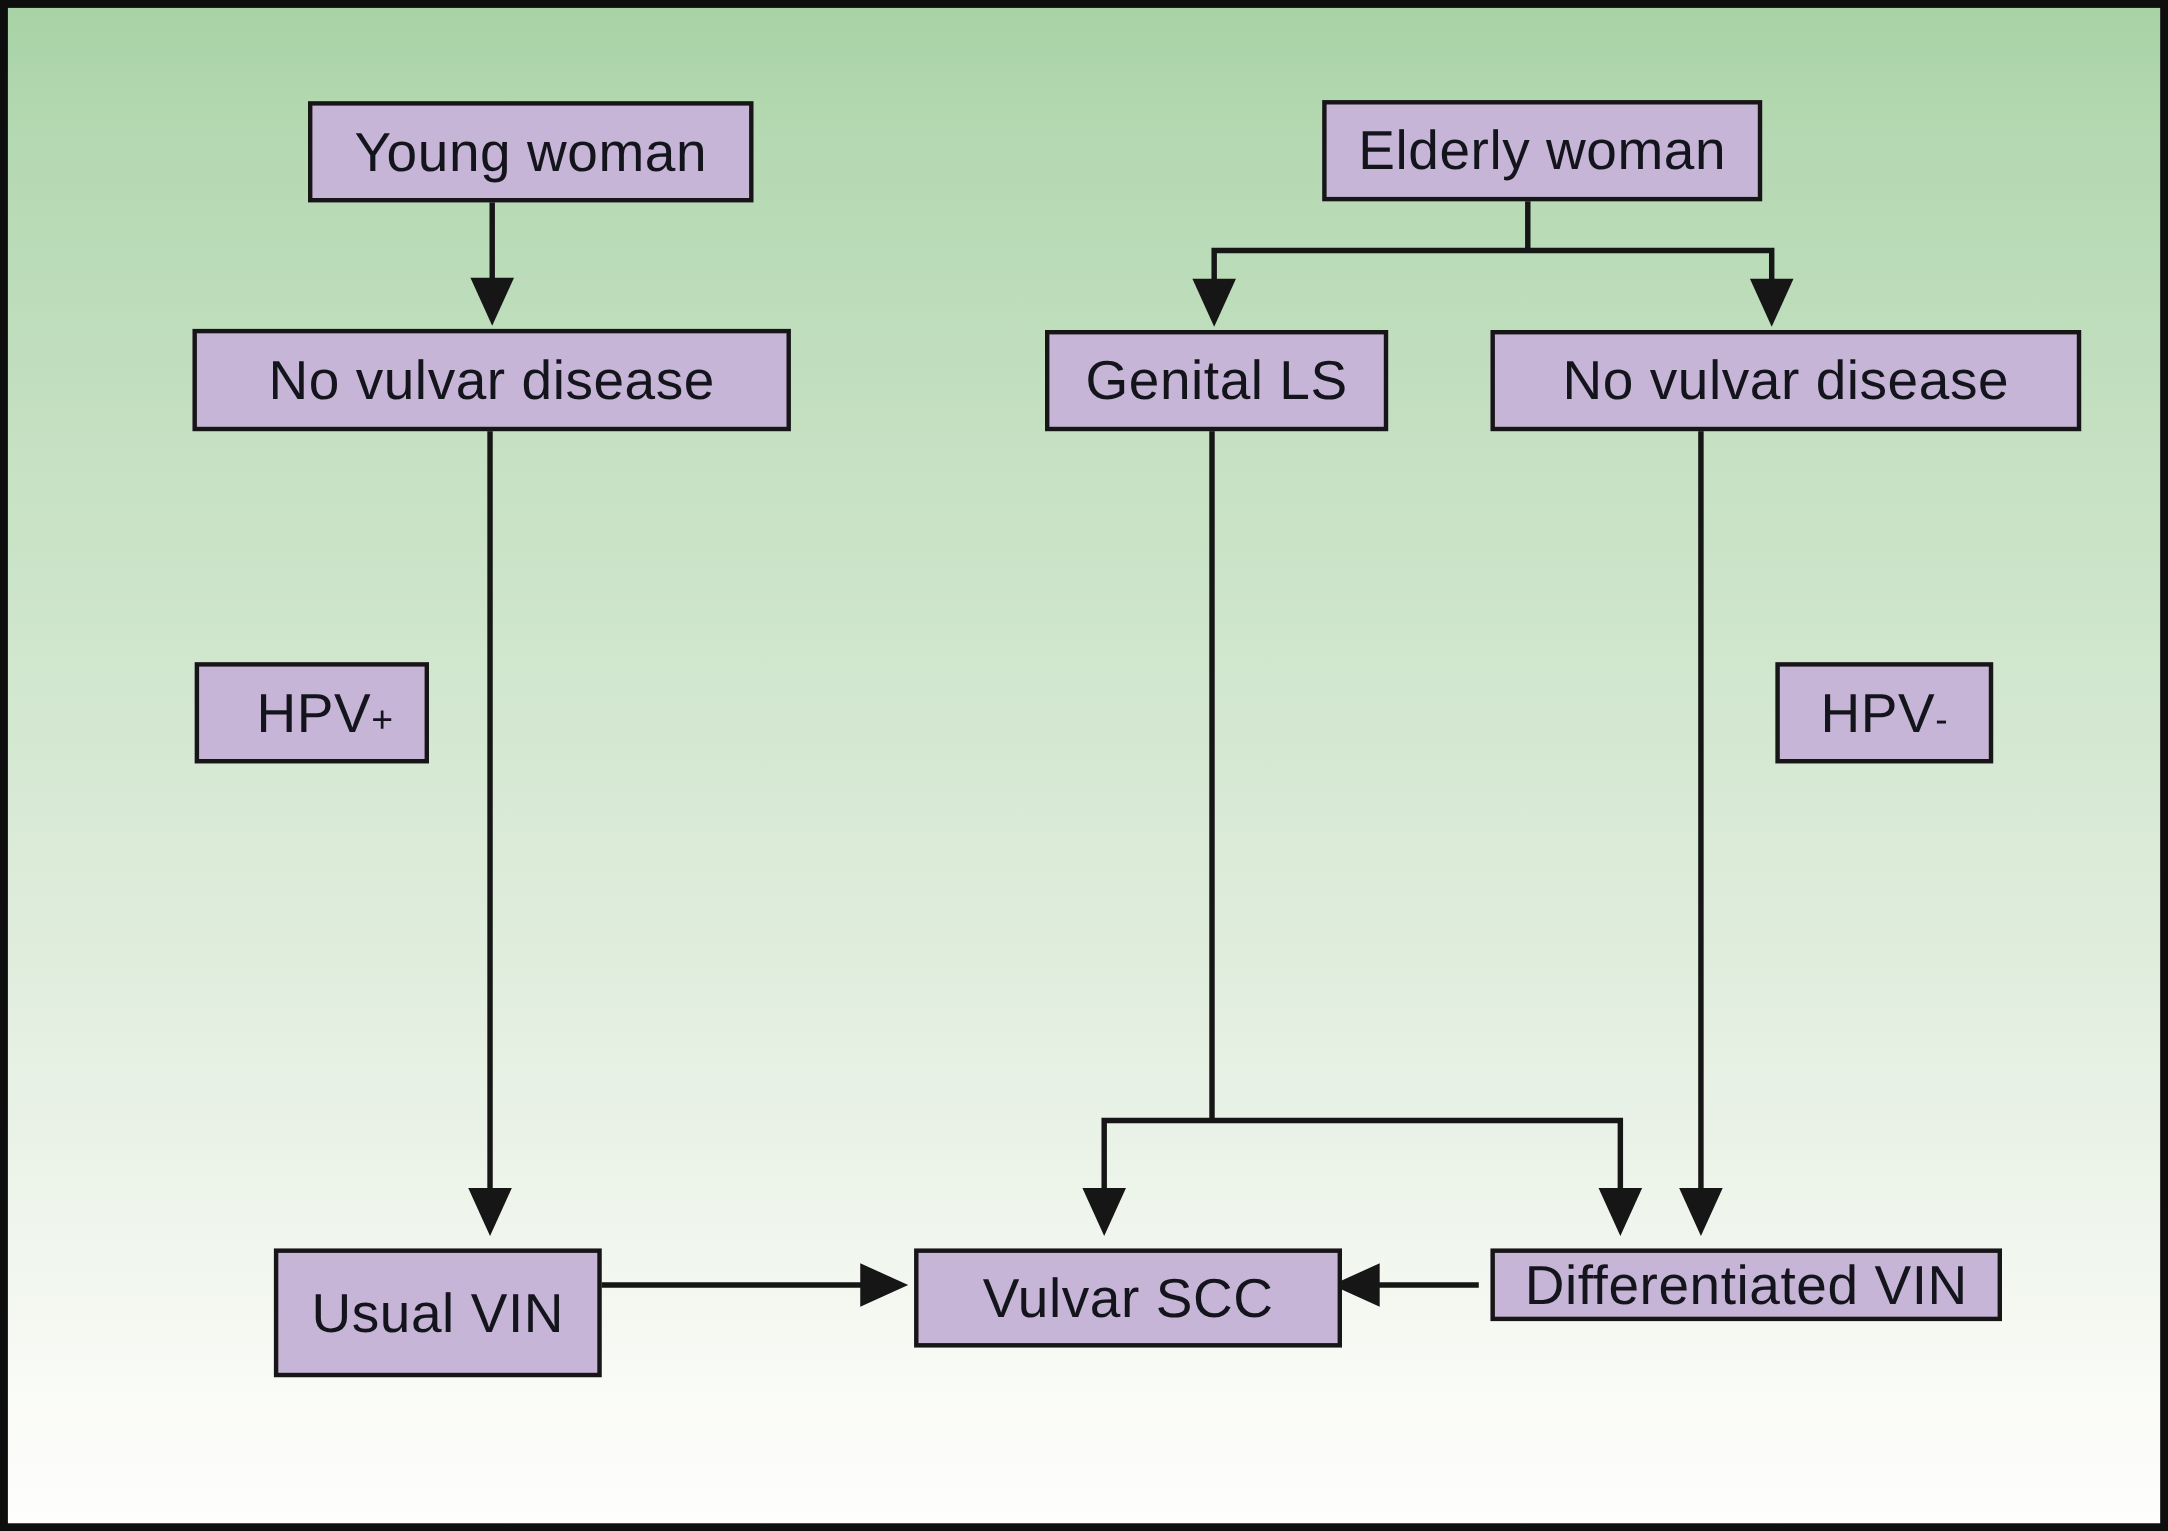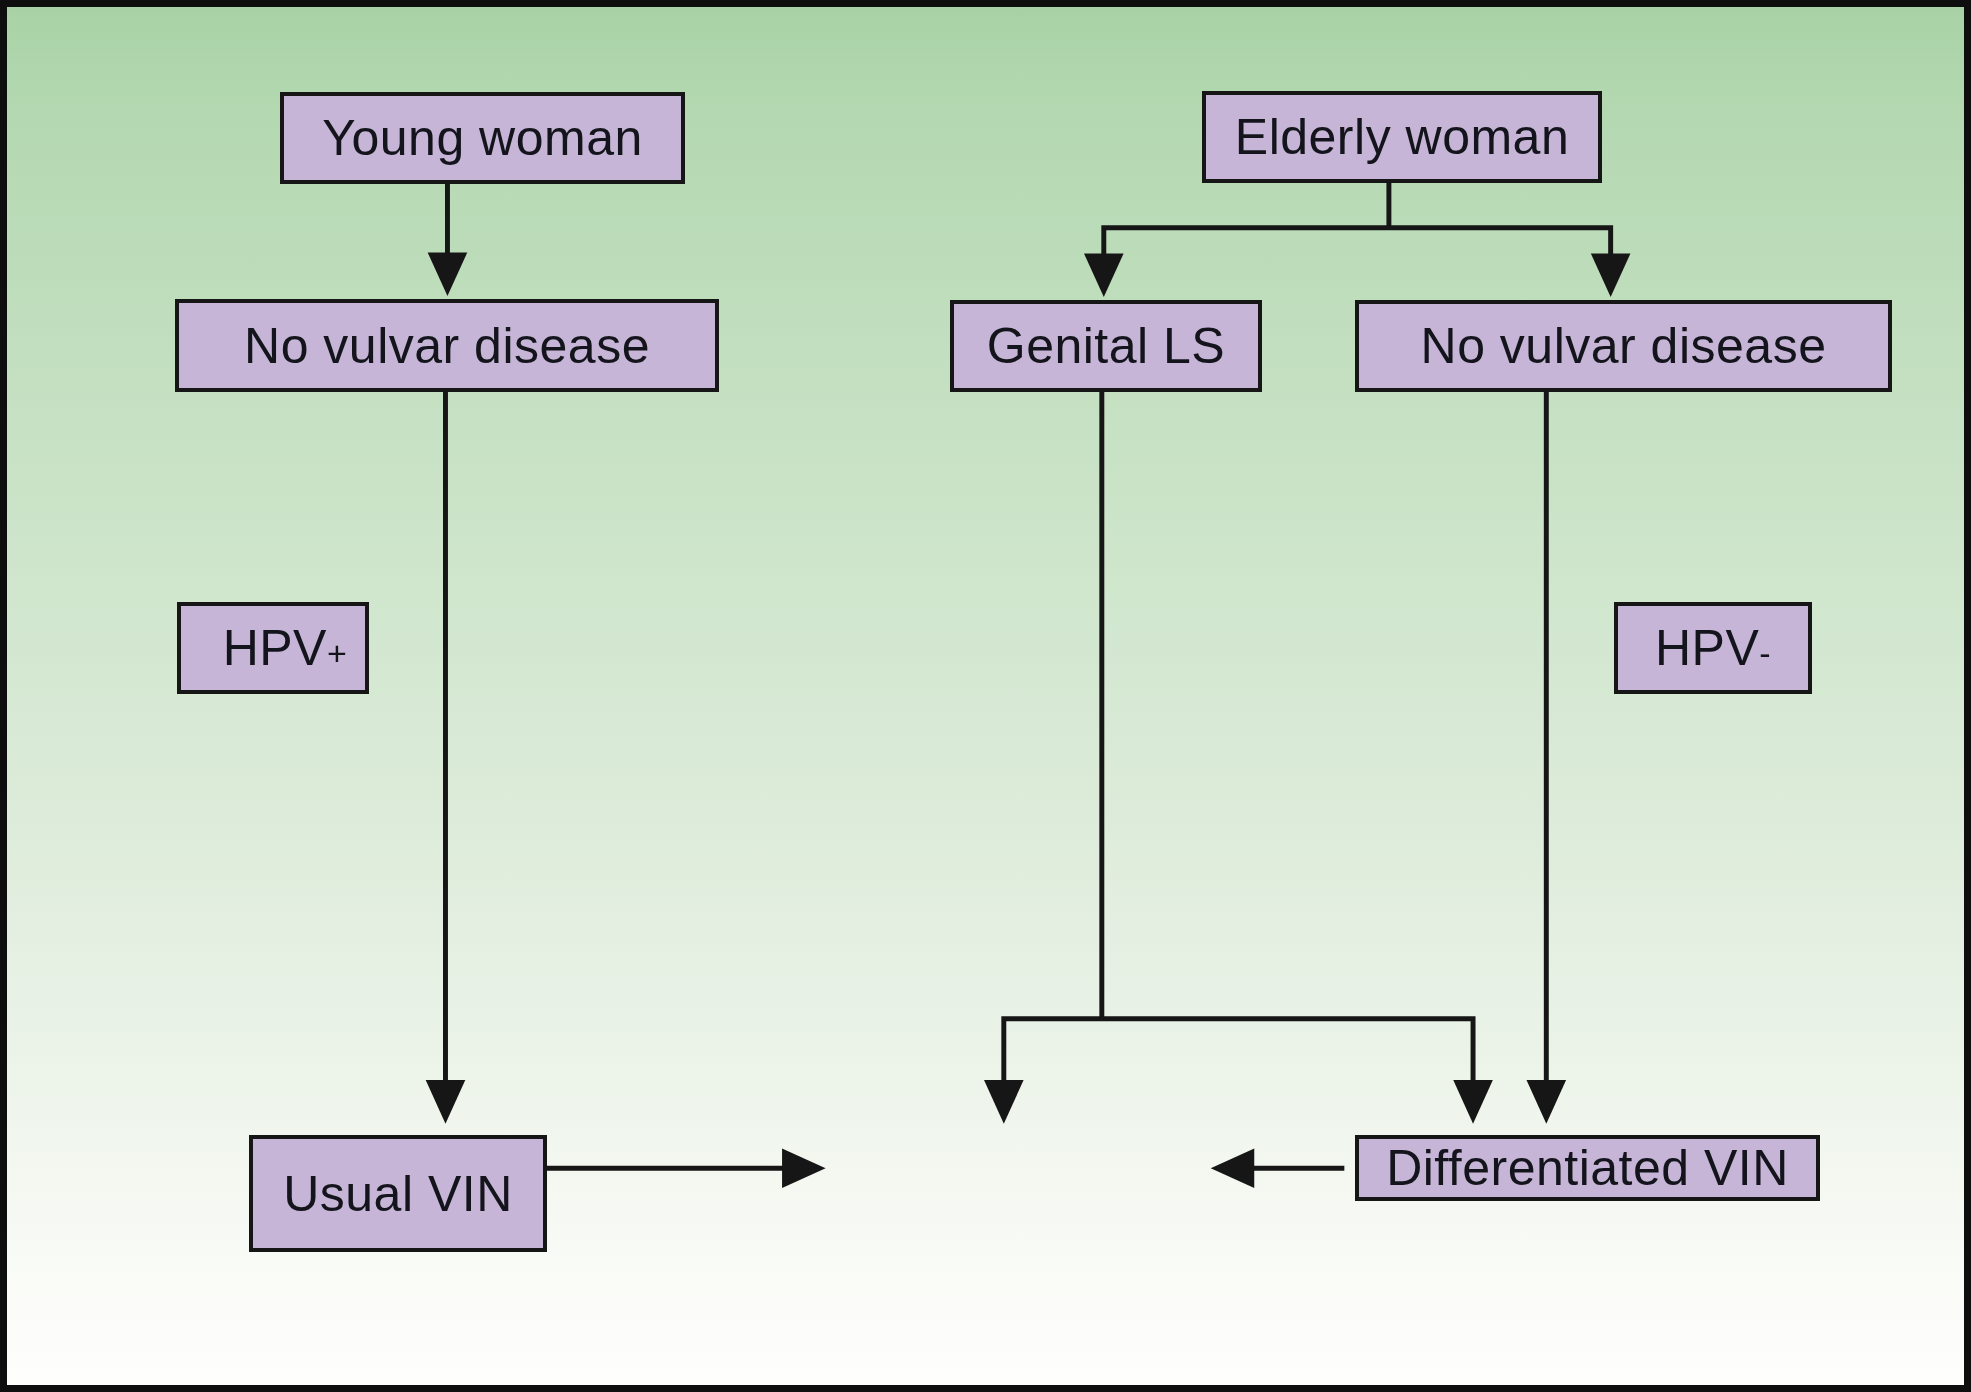--- a/index.html
+++ b/index.html
@@ -97,30 +97,33 @@
   </div>
 
   <div class="node" style="left:943px; top:293px; width:312px; height:92px;">
     <span>Genital LS</span>
   </div>
 
   <div class="node" style="left:1348px; top:293px; width:537px; height:92px;">
     <span>No vulvar disease</span>
   </div>
 
-  <div class="node" style="left:170px; top:595px; width:192px; height:92px;padding-left:24px;">
+  <div class="node" style="left:170px; top:595px; width:213px; height:92px;padding-left:24px;">
     <span><span>HPV</span><sup>+</sup></span>
   </div>
 
   <div class="node" style="left:1607px; top:595px; width:198px; height:92px;">
     <span><span>HPV</span><sup>-</sup></span>
   </div>
 
   <div class="node" style="left:242px; top:1128px; width:298px; height:117px;">
     <span>Usual VIN</span>
   </div>
 
+  <div class="node" style="left:824px; top:1128px; width:389px; height:90px;">
+    <span>Vulvar SCC</span>
+  </div>
 
   <div class="node" style="left:1348px; top:1128px; width:465px; height:66px;">
     <span>Differentiated VIN</span>
   </div>
 
 </div>
 
 </body></html>

